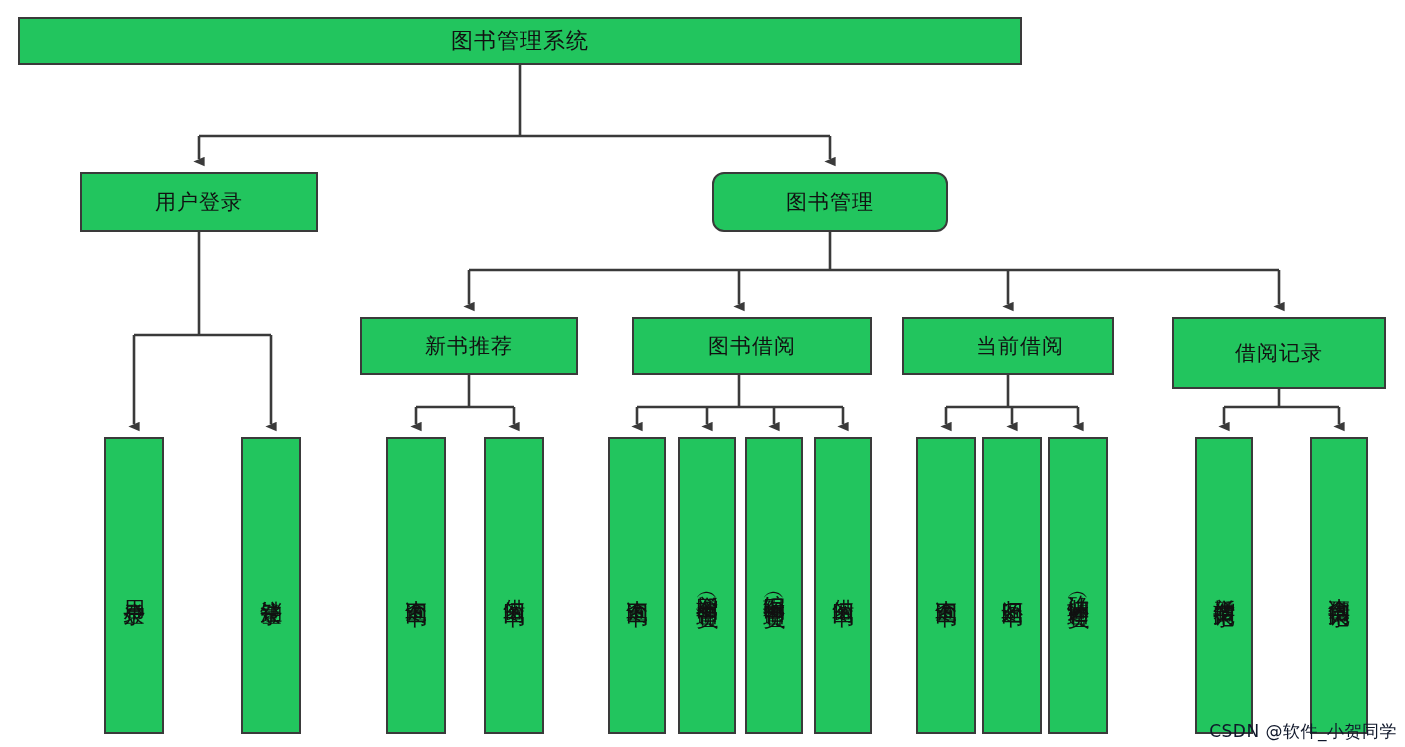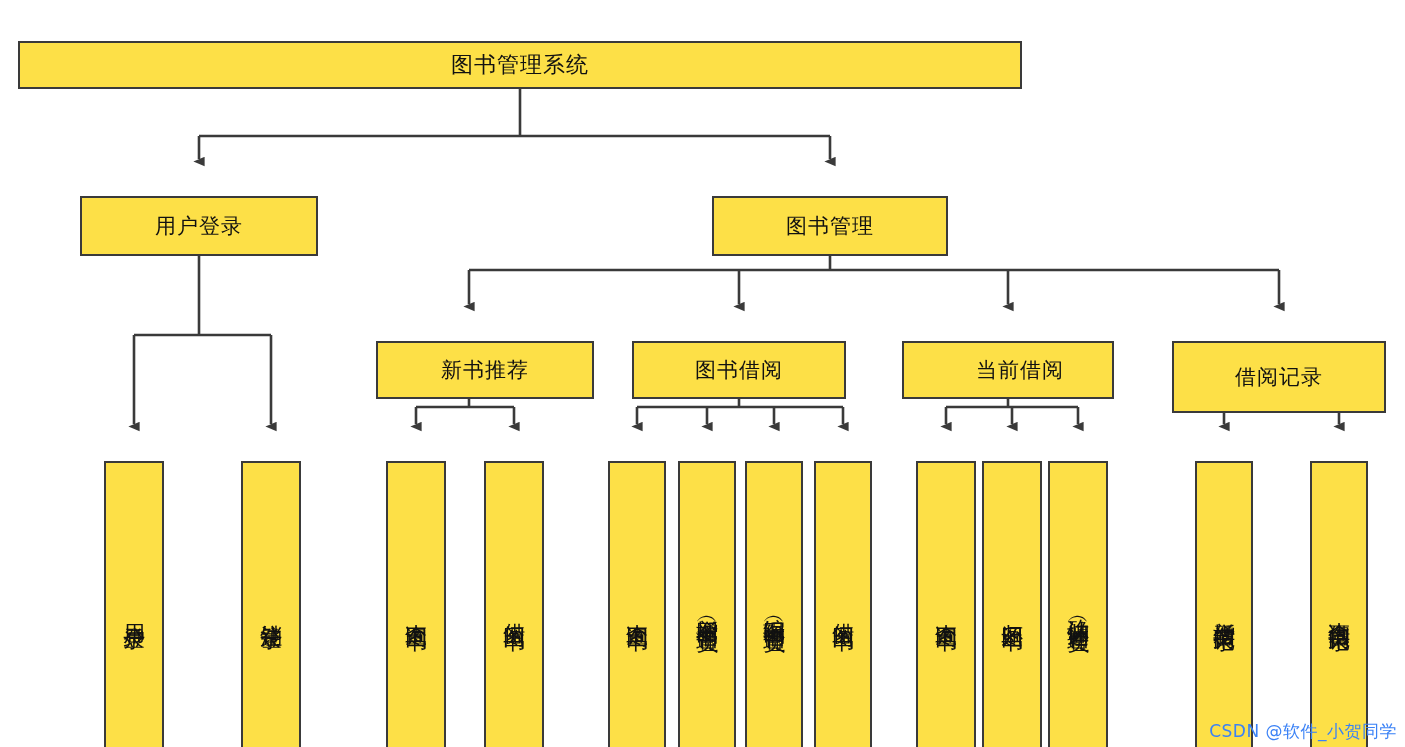--- a/index.html
+++ b/index.html
@@ -18,28 +18,27 @@
   #edges{
     position:absolute;
     left:0; top:0;
     width:1405px;
     height:747px;
     pointer-events:none;
   }
   .node{
     position:absolute;
     box-sizing:border-box;
-    background:#fde047;
+    background:#22c55e;
     border:2px solid #3a3a3a;
     display:flex;
     align-items:center;
     justify-content:center;
     color:#111111;
     z-index:2;
-    margin-top:24px;
   }
   .node .label{
     display:block;
     text-align:center;
     line-height:1.18;
     white-space:nowrap;
   }
   
   .node.h .label{
     font-size:21px;
@@ -59,21 +58,21 @@
     line-height:1.12;
     letter-spacing:2px;
     white-space:normal;
     max-height:100%;
   }
   .watermark{
     position:absolute;
     right:8px;
     bottom:4px;
     font-size:17px;
-    color:#3b82f6;
+    color:#0f172a;
     letter-spacing:0.5px;
     z-index:3;
     white-space:nowrap;
     user-select:none;
   }
 </style>
 </head>
 <body>
 
 <div id="diagram">
@@ -120,27 +119,27 @@
       </g>
   </svg>
 
   <div id="nodes-layer">
       <div class="node h root" style="left: 18px; top: 17px; width: 1004px; height: 48px;">
         <span class="label">图书管理系统</span>
       </div>
       <div class="node h" style="left: 80px; top: 172px; width: 238px; height: 60px;">
         <span class="label">用户登录</span>
       </div>
-      <div class="node h" style="left: 712px; top: 172px; width: 236px; height: 60px;">
+      <div class="node h" style="left: 712px; top: 172px; width: 236px; height: 60px; border-radius: 12px;">
         <span class="label">图书管理</span>
       </div>
-      <div class="node h" style="left: 376px; top: 317px; width: 218px; height: 58px;">
+      <div class="node h" style="left: 360px; top: 317px; width: 218px; height: 58px;">
         <span class="label">新书推荐</span>
       </div>
-      <div class="node h" style="left: 632px; top: 317px; width: 214px; height: 58px;">
+      <div class="node h" style="left: 632px; top: 317px; width: 240px; height: 58px;">
         <span class="label">图书借阅</span>
       </div>
       <div class="node h" style="left: 902px; top: 317px; width: 212px; height: 58px; padding-left: 24px;">
         <span class="label">当前借阅</span>
       </div>
       <div class="node h" style="left: 1172px; top: 317px; width: 214px; height: 72px;">
         <span class="label">借阅记录</span>
       </div>
       <div class="node v" style="left: 104px; top: 437px; width: 60px; height: 297px;">
         <span class="label">用户登录</span>

